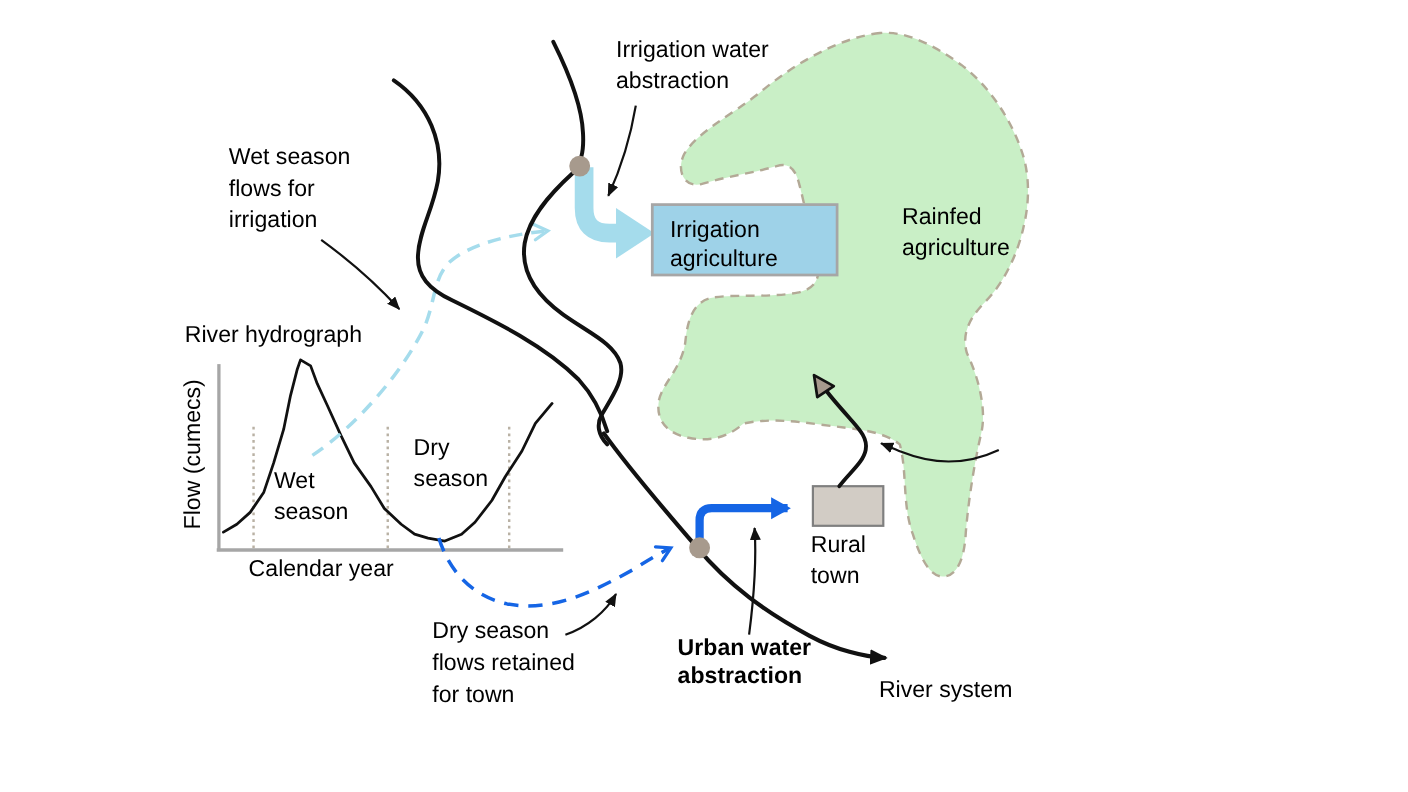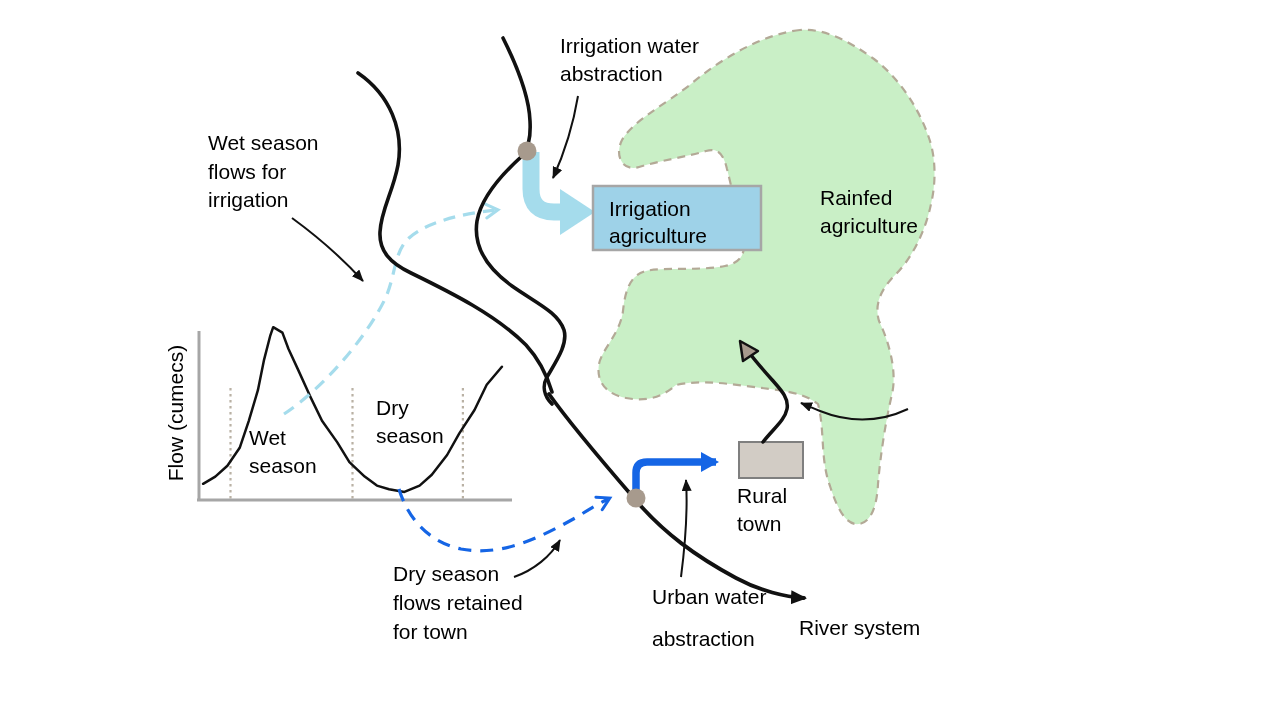--- a/index.html
+++ b/index.html
@@ -92,41 +92,43 @@
     <path fill="none" stroke="#111111" stroke-width="2" marker-end="url(#mBlackS)" d="M 908,409 C 876,424 845,421 820,411 C 812,408 806,405 801,403"></path>
   </svg>
 
   <div class="label" style="left:560px;top:32px;">Irrigation water
 abstraction</div>
 
   <div class="label" style="left:208px;top:129px;line-height:28.5px;">Wet season
 flows for
 irrigation</div>
 
+  <div class="label" style="left:168px;top:291px;">River hydrograph</div>
 
   <div class="label rot" style="left:91px;top:399px;width:170px;">Flow (cumecs)</div>
 
   <div class="label" style="left:249px;top:424px;">Wet
 season</div>
 
   <div class="label" style="left:376px;top:394px;">Dry
 season</div>
 
+  <div class="label" style="left:226px;top:504px;">Calendar year</div>
 
   <div class="label" style="left:784px;top:184px;margin-left:36px;">Rainfed
 agriculture</div>
 
   <div class="label small-lh" style="left:609px;top:195px;">Irrigation
 agriculture</div>
 
 
   <div class="label" style="left:737px;top:482px;">Rural
 town</div>
 
   <div class="label" style="left:393px;top:559px;line-height:29px;">Dry season
 flows retained
 for town</div>
 
-  <div class="label" style="left:652px;top:576px;line-height:42px;">Urban water
+  <div class="label" style="left:616px;top:576px;line-height:26px;font-weight:bold;">Urban water
 abstraction</div>
 
   <div class="label" style="left:799px;top:614px;">River system</div>
 </div>
 
 </body></html>

